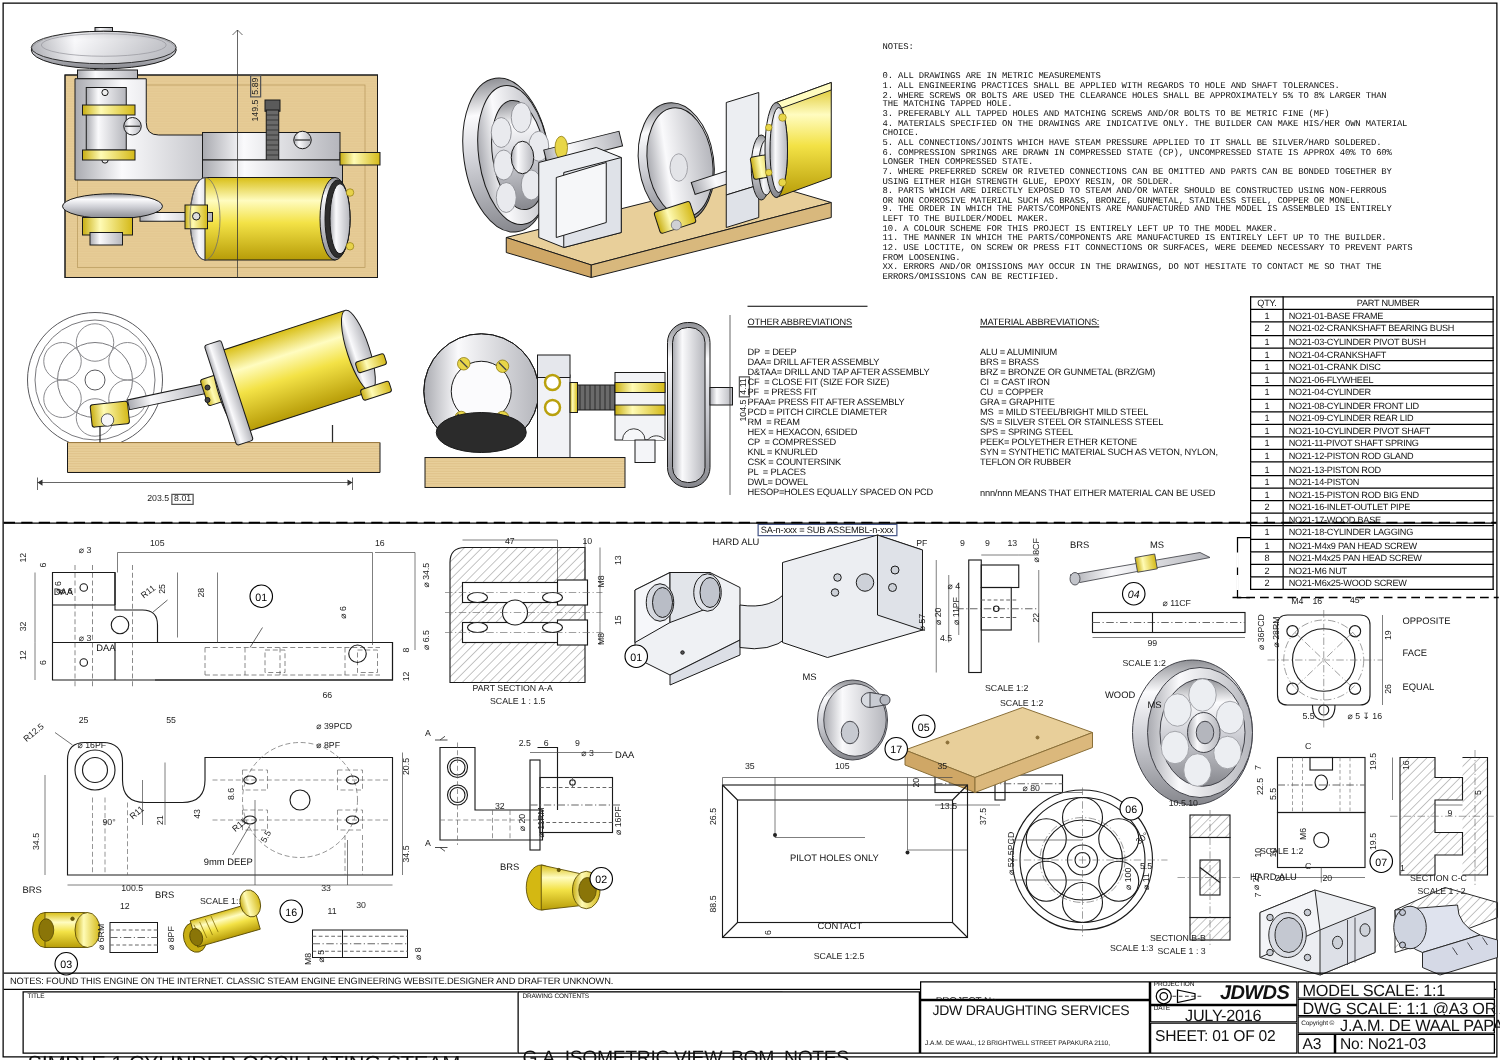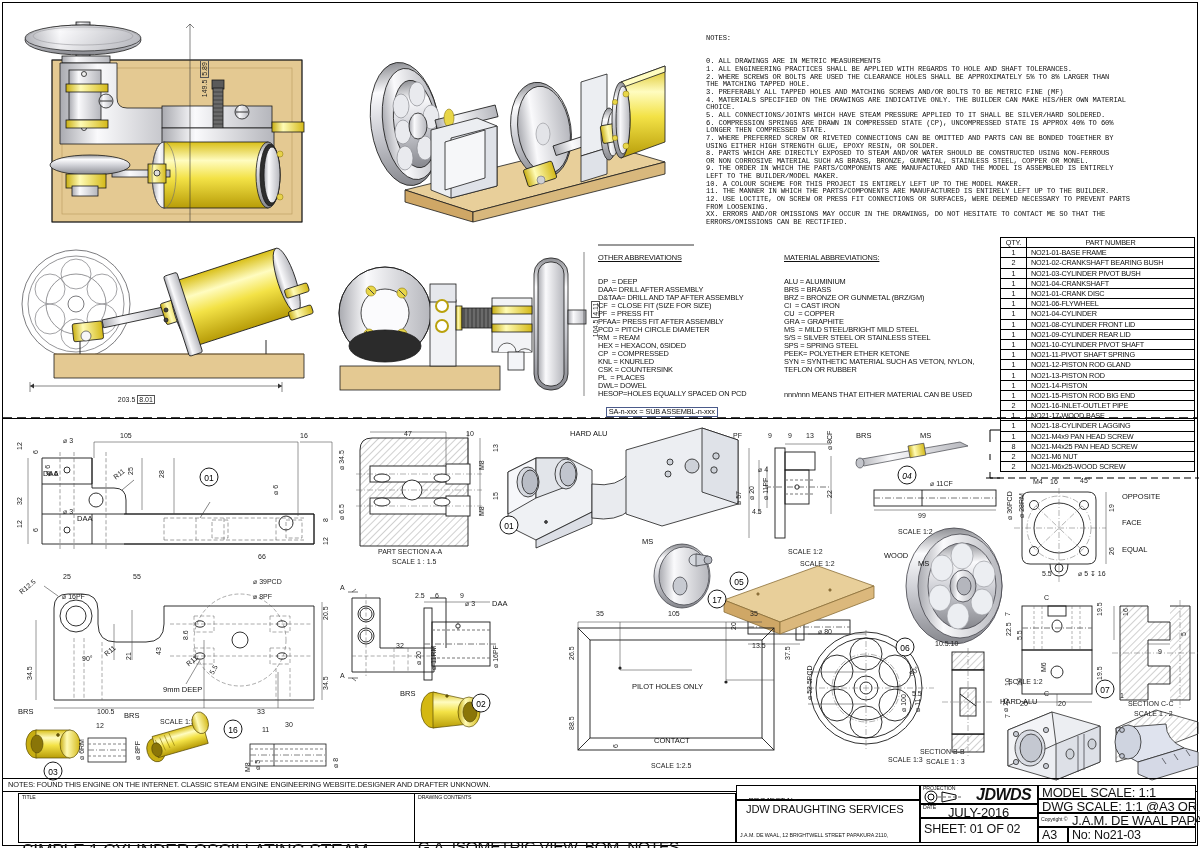--- a/index.html
+++ b/index.html
@@ -341,21 +341,21 @@
   <div class="t dim" style="left:584px; top:345px; transform:rotate(-90deg); transform-origin:0 0;">
     <span>104.5</span>&nbsp;<span style="border:1px solid #555; padding:0 1px;">4.11</span>
   </div>
   <svg class="iso" style="left:574px; top:250px;" width="18" height="148">
     <path d="M10 2 V146" stroke="#333" stroke-width="0.6"></path>
   </svg>
 
   <div class="t abbr-block" style="left:598px; top:238px; width:192px;">
     <div style="text-decoration:underline;">OTHER ABBREVIATIONS</div>
     <div id="other-abbr-lines"><div>DP  = DEEP</div><div>DAA= DRILL AFTER ASSEMBLY</div><div>D&amp;TAA= DRILL AND TAP AFTER ASSEMBLY</div><div>CF  = CLOSE FIT (SIZE FOR SIZE)</div><div>PF  = PRESS FIT</div><div>PFAA= PRESS FIT AFTER ASSEMBLY</div><div>PCD = PITCH CIRCLE DIAMETER</div><div>RM  = REAM</div><div>HEX = HEXACON, 6SIDED</div><div>CP  = COMPRESSED</div><div>KNL = KNURLED</div><div>CSK = COUNTERSINK</div><div>PL  = PLACES</div><div>DWL= DOWEL</div><div>HESOP=HOLES EQUALLY SPACED ON PCD</div></div>
-    <div style="display:inline-block; border:1px solid #4a5a8a; padding:0 2px; margin-top:1px;">SA-n-xxx = SUB ASSEMBL-n-xxx</div>
+    <div style="display:inline-block; border:1px solid #4a5a8a; padding:0 2px; margin-top:13px;">SA-n-xxx = SUB ASSEMBL-n-xxx</div>
   </div>
   <svg class="iso" style="left:598px; top:244px;" width="100" height="3">
     <path d="M0 1 H96" stroke="#000" stroke-width="0.8"></path>
   </svg>
 
   <div class="t abbr-block" style="left:784px; top:238px; width:215px;">
     <div style="text-decoration:underline;">MATERIAL ABBREVIATIONS:</div>
     <div id="mat-abbr-lines"><div>ALU = ALUMINIUM</div><div>BRS = BRASS</div><div>BRZ = BRONZE OR GUNMETAL (BRZ/GM)</div><div>CI  = CAST IRON</div><div>CU  = COPPER</div><div>GRA = GRAPHITE</div><div>MS  = MILD STEEL/BRIGHT MILD STEEL</div><div>S/S = SILVER STEEL OR STAINLESS STEEL</div><div>SPS = SPRING STEEL</div><div>PEEK= POLYETHER ETHER KETONE</div><div>SYN = SYNTHETIC MATERIAL SUCH AS VETON, NYLON,</div><div>TEFLON OR RUBBER</div></div>
     <div style="margin-top:1px;">nnn/nnn MEANS THAT EITHER MATERIAL CAN BE USED</div>
   </div>

